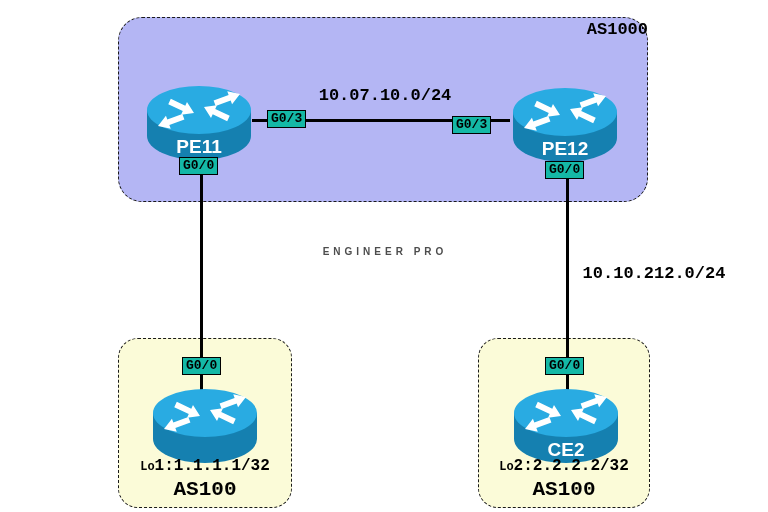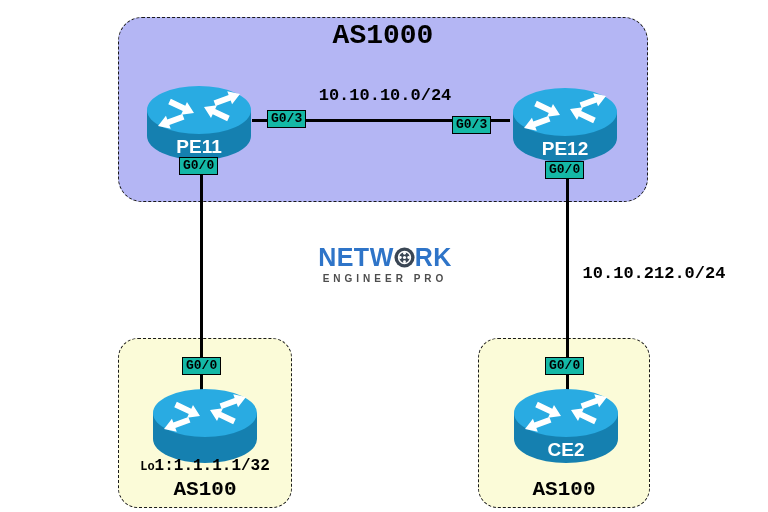--- a/index.html
+++ b/index.html
@@ -27,21 +27,21 @@
   .region.edge.left  { left: 118px; top: 338px; width: 174px; height: 170px; }
   .region.edge.right { left: 478px; top: 338px; width: 172px; height: 170px; }
 
   .as-title {
     position: absolute;
     font-weight: bold;
     color: #000;
     text-align: center;
     white-space: nowrap;
   }
-  .as-title.core-title  { left: 118px; top: 20px; width: 530px; font-size: 28px; }
+  .as-title.core-title  { left: 118px; top: 20px; width: 530px; font-size: 17px; text-align: right; }
   .as-title.edge-left   { left: 118px; top: 478px; width: 174px; font-size: 21px; }
   .as-title.edge-right  { left: 478px; top: 478px; width: 172px; font-size: 21px; }
 
   
   .link { position: absolute; background: #000; }
   .link.h { height: 3px; }
   .link.v { width: 3px; }
   .link-core     { left: 252px; top: 119px; width: 258px; }
   .link-left-v   { left: 200px; top: 150px; height: 252px; }
   .link-right-v  { left: 566px; top: 152px; height: 250px; }
@@ -161,21 +161,21 @@
   <div class="region edge right"></div>
 
   <div class="as-title core-title">AS1000</div>
   <div class="as-title edge-left">AS100</div>
   <div class="as-title edge-right">AS100</div>
 
   <div class="link h link-core"></div>
   <div class="link v link-left-v"></div>
   <div class="link v link-right-v"></div>
 
-  <div class="subnet core-subnet">10.10.10.0/24</div>
+  <div class="subnet core-subnet">10.07.10.0/24</div>
   <div class="subnet right-subnet">10.10.212.0/24</div>
 
   <div class="router pe11">
     <svg width="124" height="86" viewBox="0 0 124 86">
         <use href="#router-glyph"></use>
       </svg>
     <div class="router-label">PE11</div>
   </div>
   <div class="router pe12">
     <svg width="124" height="86" viewBox="0 0 124 86">
@@ -198,29 +198,21 @@
   <div class="if-badge if-pe11-g03">G0/3</div>
   <div class="if-badge if-pe12-g03">G0/3</div>
   <div class="if-badge if-pe11-g00">G0/0</div>
   <div class="if-badge if-pe12-g00">G0/0</div>
   <div class="if-badge if-ce1-g00">G0/0</div>
   <div class="if-badge if-ce2-g00">G0/0</div>
 
   <div class="loopback ce1-lo">
     <span class="lo-prefix">Lo</span><span>1:1.1.1.1/32</span>
   </div>
+  <div class="loopback ce2-lo">
+    <span class="lo-prefix">Lo</span><span>2:2.2.2.2/32</span>
+  </div>
 
   <div class="logo">
-    <div class="logo-word">
-      <span>NETW</span><span class="gear"><svg width="21" height="21" viewBox="0 0 22 22">
-            <circle cx="11" cy="11" r="10.5" fill="#3a4654"></circle>
-            <circle cx="11" cy="11" r="6.2" fill="none" stroke="#ffffff" stroke-width="1.6"></circle>
-            <circle cx="11" cy="11" r="1.7" fill="#ffffff"></circle>
-            <circle cx="11" cy="6.6" r="1.5" fill="#ffffff"></circle>
-            <circle cx="11" cy="15.4" r="1.5" fill="#ffffff"></circle>
-            <circle cx="6.6" cy="11" r="1.5" fill="#ffffff"></circle>
-            <circle cx="15.4" cy="11" r="1.5" fill="#ffffff"></circle>
-          </svg></span><span>RK</span>
-    </div>
     <div class="logo-sub">ENGINEER PRO</div>
   </div>
 
 </div>
 
 </body></html>

